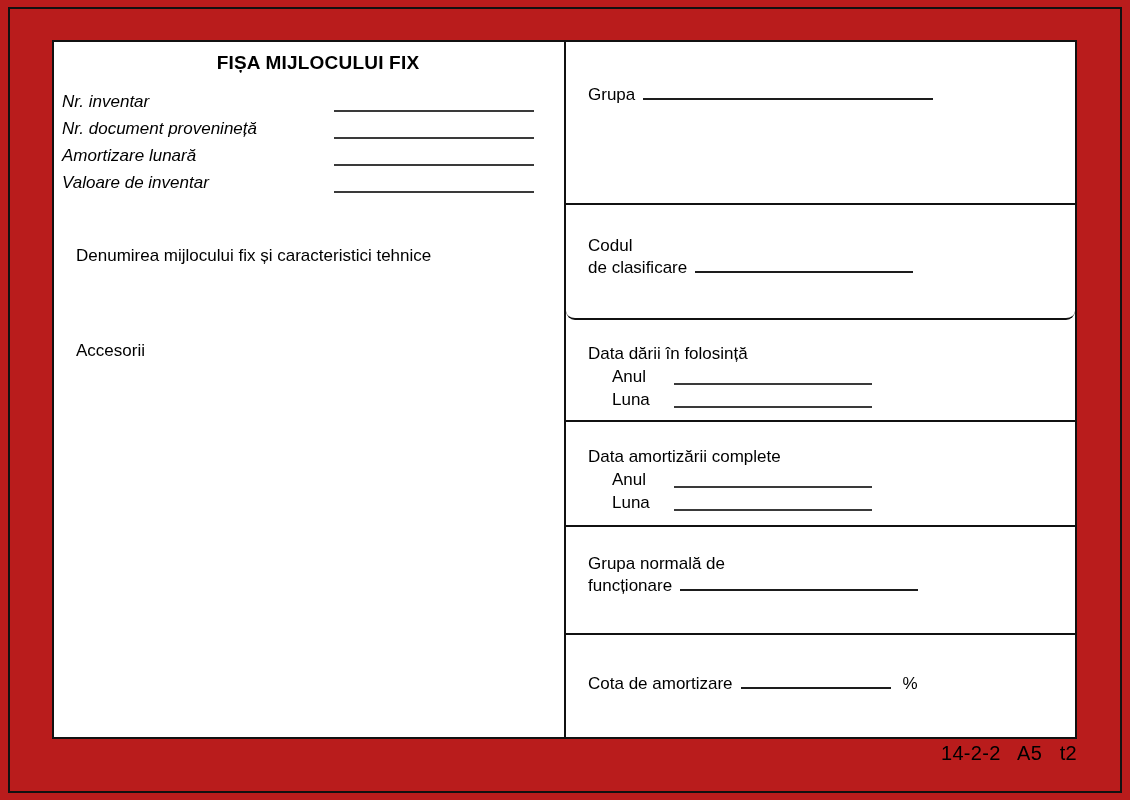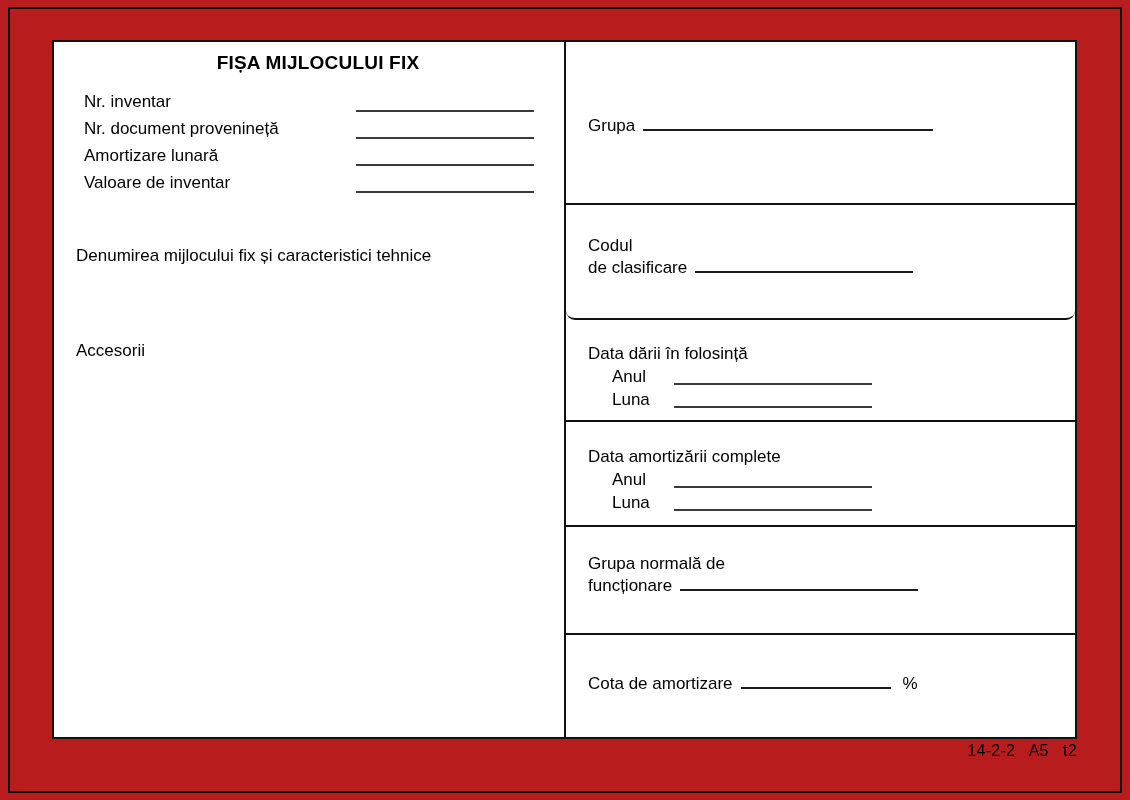--- a/index.html
+++ b/index.html
@@ -66,21 +66,22 @@
     text-align: center;
     font-size: 19px;
     font-weight: bold;
     letter-spacing: 0.2px;
     margin: 10px 0 0 0;
     padding-left: 18px;
   }
 
   .label-rows {
     margin-top: 14px;
-    padding-left: 30px;
+    padding-left: 8px;
+    font-style: italic;
   }
 
   .label-row {
     display: flex;
     align-items: flex-end;
     height: 24px;
     margin-bottom: 3px;
   }
 
   .label-row .lbl {
@@ -156,33 +157,33 @@
     font-size: 17px;
     line-height: 20px;
     width: 62px;
   }
   .sub-row .sub-rule {
     width: 198px;
     border-bottom: 2px solid #3a3a3a;
     height: 15px;
   }
 
-  .pad-top-grupa      { padding-top: 73px; justify-content: flex-end; }
+  .pad-top-grupa      { padding-top: 42px; justify-content: flex-end; }
   .pad-top-cod        { padding-top: 30px; }
   .pad-top-folosinta  { padding-top: 23px; }
   .pad-top-amortizare { padding-top: 24px; }
   .pad-top-durata     { padding-top: 26px; }
   .pad-top-cota       { padding-top: 38px; }
 
   
   .footer-code {
     position: absolute;
     right: 53px;
     top: 742px;
-    font-size: 16px;
+    font-size: 20px;
     letter-spacing: 0.3px;
     white-space: pre;
   }
 </style>
 </head>
 <body>
 
 <div class="page">
 
   <div class="sheet-frame"></div>

